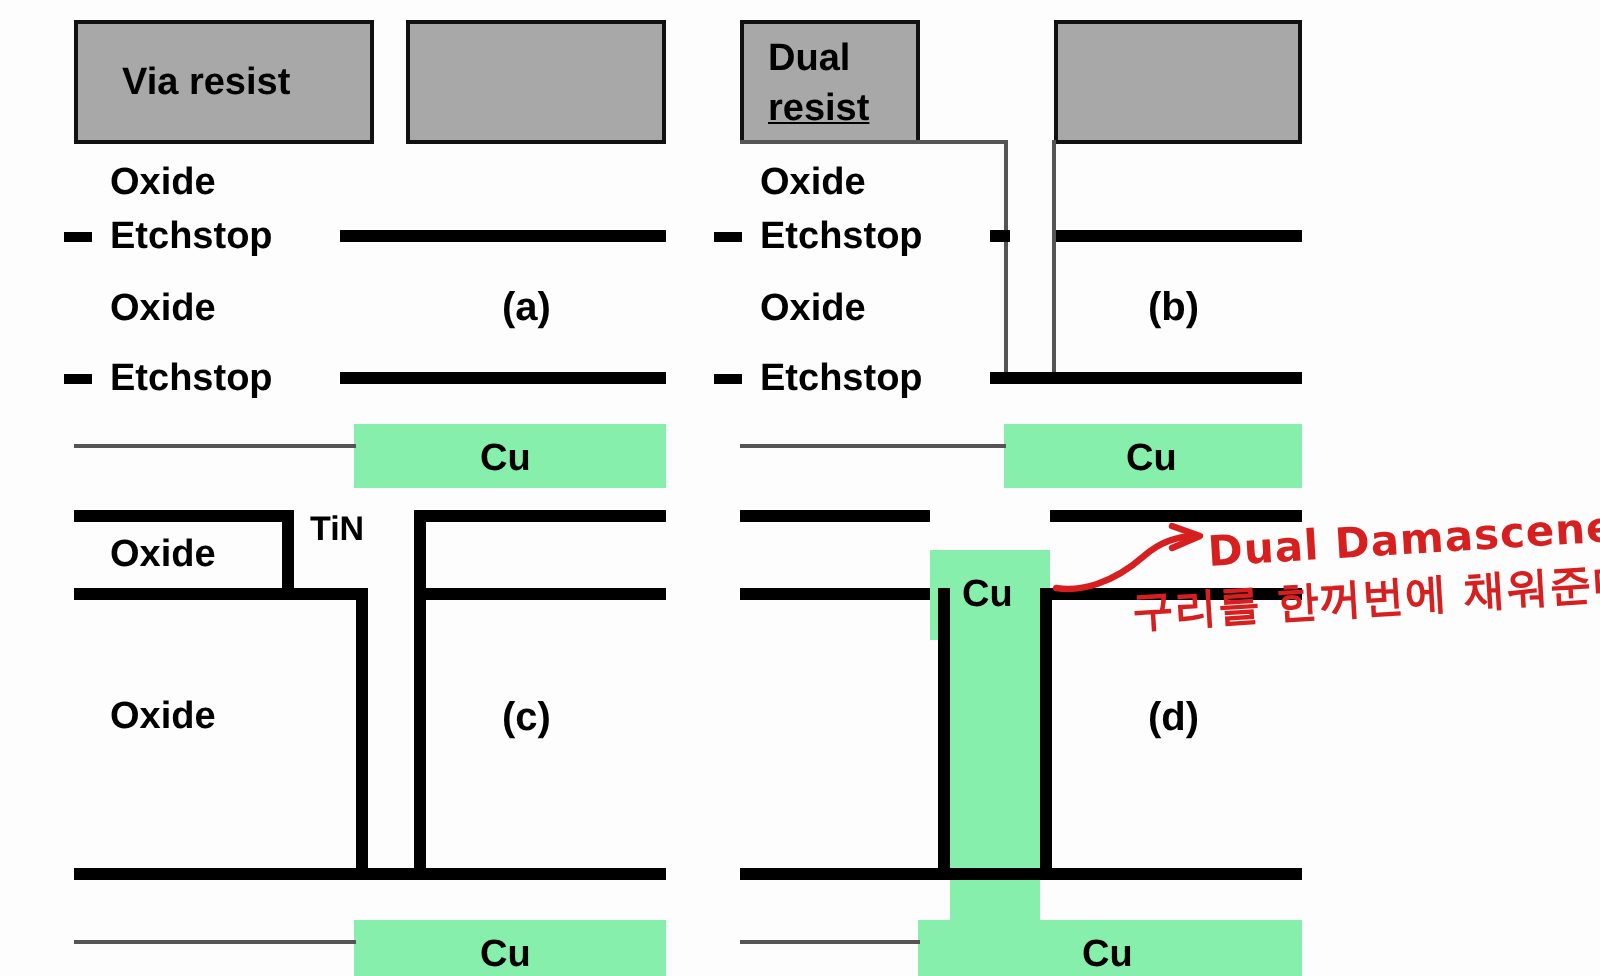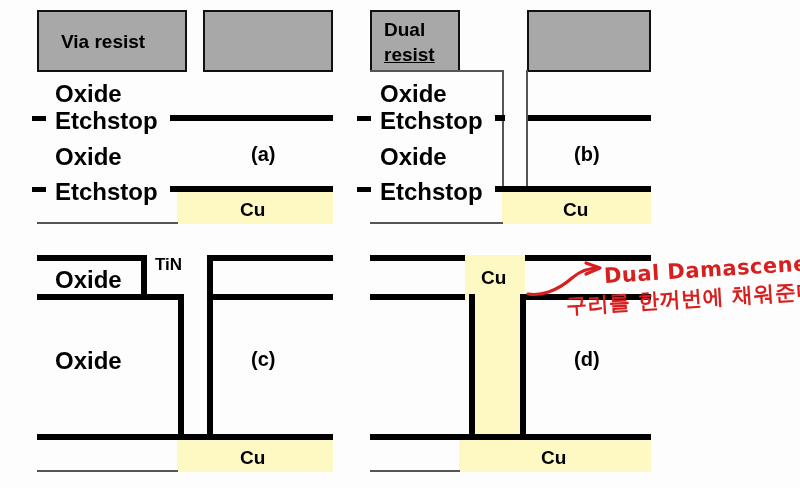--- a/index.html
+++ b/index.html
@@ -22,22 +22,23 @@
   }
   
   .resist {
     position: absolute;
     background: #a8a8a8;
     border: 2px solid #111111;
     box-sizing: border-box;
   }
   .cu {
     position: absolute;
-    background: #fef9c3;
+    background: #86efac;
     box-sizing: border-box;
+    margin-top: 20px;
   }
   .hline {
     position: absolute;
     background: #000000;
   }
   .vline {
     position: absolute;
     background: #000000;
   }
   .thinline {
@@ -45,21 +46,21 @@
     background: #555555;
   }
   .lbl {
     position: absolute;
     font-family: "Liberation Sans", sans-serif;
     font-weight: bold;
     color: #000000;
     white-space: nowrap;
     line-height: 1;
   }
-  .lbl-layer { font-size: 24px; }
+  .lbl-layer { font-size: 19px; }
   .lbl-small { font-size: 17px; }
   .lbl-inblock {
     font-size: 19px;
     font-weight: bold;
     color: #000000;
   }
   .lbl-cu {
     position: absolute;
     font-size: 19px;
     font-weight: bold;

